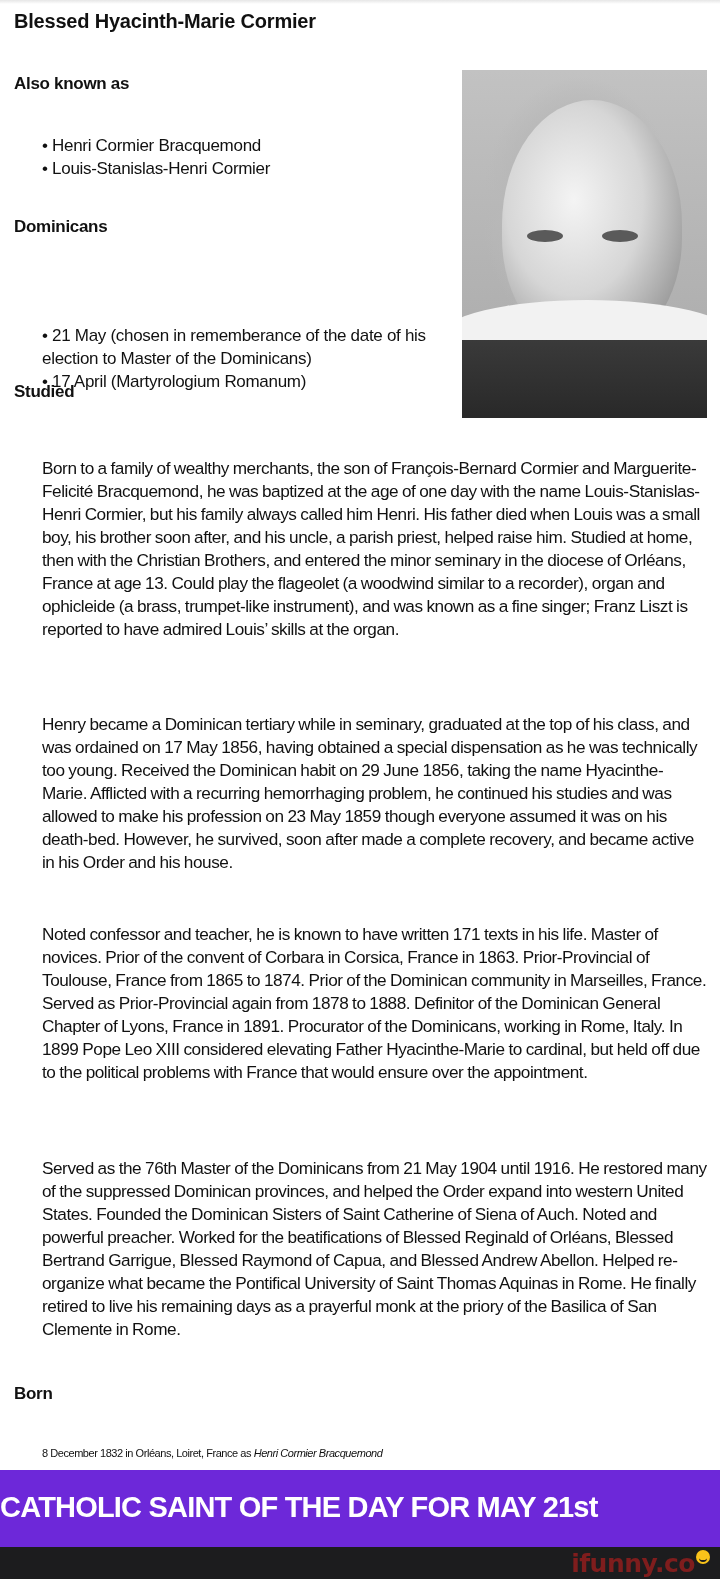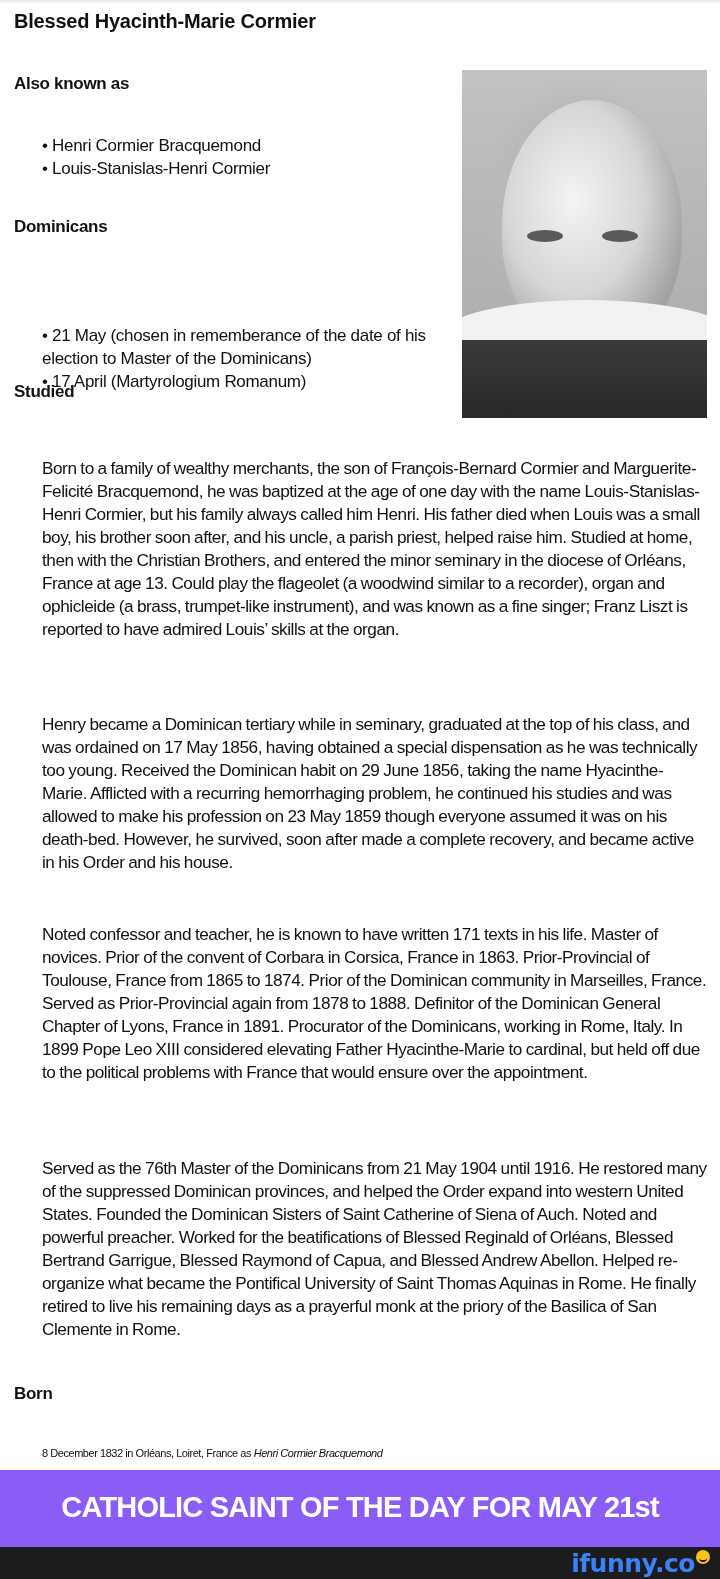--- a/index.html
+++ b/index.html
@@ -59,35 +59,35 @@
       margin-top: 16px;
     }
     .born-text {
       position: absolute; left: 42px; top: 1442px; width: 666px;
       font-size: 11px; line-height: 23px; letter-spacing: -0.45px;
       white-space: nowrap; overflow: hidden; height: 24px;
     }
     .born-text em { font-style: italic; }
     .banner {
       position: absolute; left: 0; top: 1470px; width: 720px; height: 77px;
-      background: #8b5cf6;
-      display: flex; align-items: center; justify-content: center;
+      background: #6d28d9;
+      display: flex; align-items: center; justify-content: flex-start;
     }
     .banner-text {
       color: #ffffff; font-size: 29px; font-weight: bold; letter-spacing: -0.8px;
       margin-top: -2px;
     }
     .footer-bar {
       position: absolute; left: 0; top: 1547px; width: 720px; height: 32px;
       background: #1c1c1e;
     }
     .watermark {
       position: absolute; right: 10px; top: 1547px; height: 32px;
       display: flex; align-items: center;
-      color: #3b82f6; font-weight: bold; font-size: 25px; letter-spacing: -0.5px;
+      color: #7f1d1d; font-weight: bold; font-size: 25px; letter-spacing: -0.5px;
       font-family: "DejaVu Sans", sans-serif;
     }
     .smiley {
       display: inline-block; width: 14px; height: 14px; border-radius: 50%;
       background: #f8c21a; margin-left: 1px; margin-top: -12px; position: relative;
     }
     .smiley::after {
       content: ""; position: absolute; left: 3px; top: 6px; width: 8px; height: 4px;
       border-bottom: 2px solid #1c1c1e; border-radius: 0 0 6px 6px;
     }

